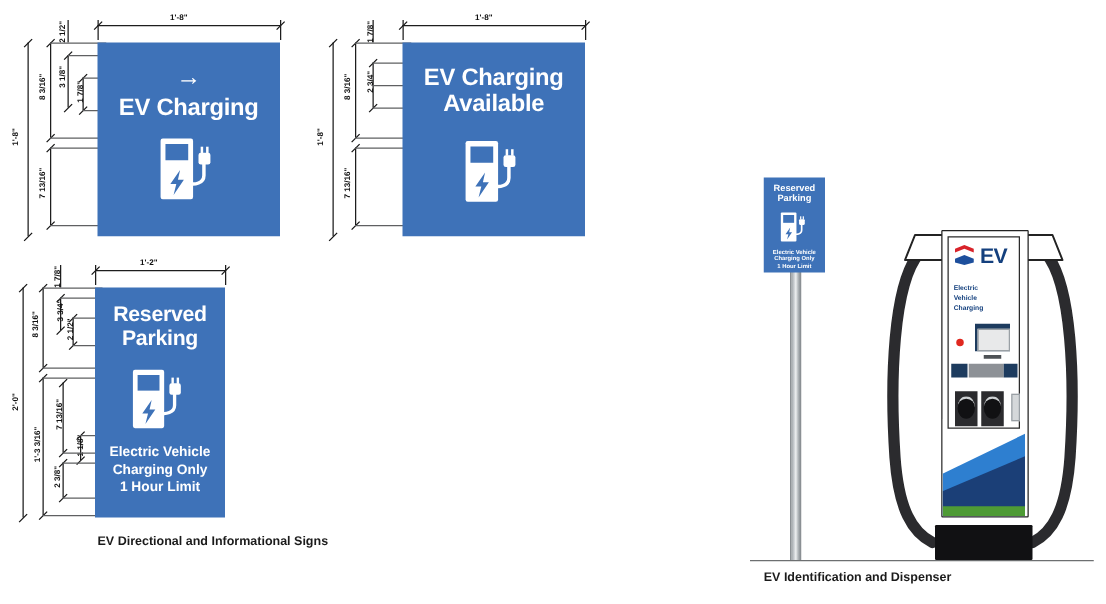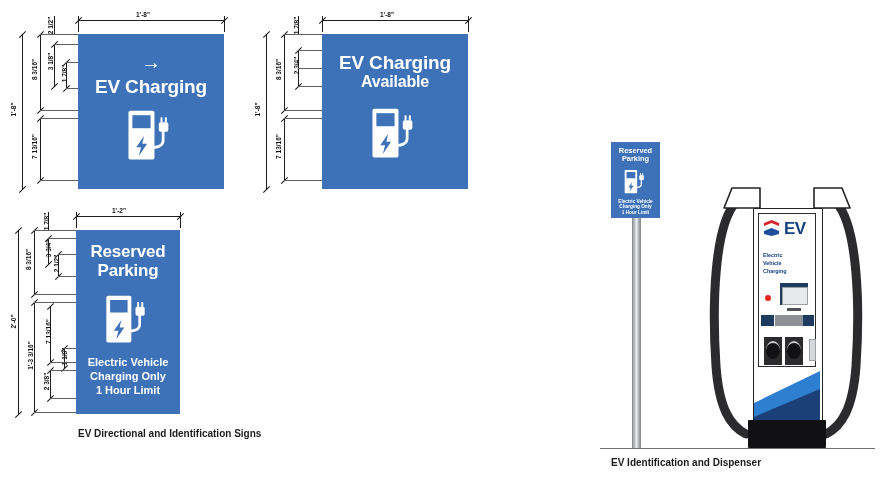--- a/index.html
+++ b/index.html
@@ -264,21 +264,21 @@
     <div class="ext" style="left:284px; top:34px; width:45px;"></div>
     <div class="ext" style="left:298px; top:50px; width:31px;"></div>
     <div class="ext" style="left:298px; top:68px; width:31px;"></div>
     <div class="ext" style="left:298px; top:86px; width:31px;"></div>
     <div class="ext" style="left:284px; top:110px; width:45px;"></div>
     <div class="ext" style="left:284px; top:118px; width:45px;"></div>
     <div class="ext" style="left:284px; top:180px; width:45px;"></div>
 
     <div class="sign" style="left:322px; top:34px; width:146px; height:155px;">
       <div class="sign-heading" style="font-size:19px; margin-top:18px;">EV Charging</div>
-      <div class="sign-heading" style="font-size:16px;">Available</div>
+      <div class="sign-heading" style="font-size:19px;">Available</div>
       <svg class="pump" viewBox="0 0 60 62" width="52" height="54" style="margin-top:16px;">
         <rect x="4" y="2" width="30" height="56" rx="2" fill="#ffffff"></rect>
         <rect x="8.5" y="7" width="21" height="15" fill="#3e72b8"></rect>
         <path d="M22 31 L13 44 L18.5 44 L16 54 L25.5 40 L20 40 Z" fill="#3e72b8"></path>
         <path d="M34 44 C34 44 44 44 44 36 L44 24" stroke="#ffffff" stroke-width="3.2" fill="none" stroke-linecap="round"></path>
         <rect x="39" y="15" width="11" height="11" rx="2.2" fill="#ffffff"></rect>
         <rect x="41" y="9.5" width="2.3" height="6" fill="#ffffff"></rect>
         <rect x="46" y="9.5" width="2.3" height="6" fill="#ffffff"></rect>
       </svg>
     </div>
@@ -359,21 +359,21 @@
         <rect x="39" y="15" width="11" height="11" rx="2.2" fill="#ffffff"></rect>
         <rect x="41" y="9.5" width="2.3" height="6" fill="#ffffff"></rect>
         <rect x="46" y="9.5" width="2.3" height="6" fill="#ffffff"></rect>
       </svg>
       <div class="sign-sub" style="font-size:11px; margin-top:10px;">Electric Vehicle</div>
       <div class="sign-sub" style="font-size:11px;">Charging Only</div>
       <div class="sign-sub" style="font-size:11px;">1 Hour Limit</div>
     </div>
   </div>
 
-  <div class="caption" style="left:78px; top:428px;">EV Directional and Identification Signs</div>
+  <div class="caption" style="left:78px; top:428px;">EV Directional and Informational Signs</div>
 
   <div>
     <div class="pole-post" style="left:632px; top:212px; width:7px; height:236px;"></div>
     <div class="pole-sign" style="left:611px; top:142px; width:49px; height:76px;">
       <div class="pole-heading" style="margin-top:5px;">Reserved</div>
       <div class="pole-heading">Parking</div>
       <svg class="pump" viewBox="0 0 60 62" width="25" height="26" style="margin-top:5px;">
         <rect x="4" y="2" width="30" height="56" rx="2" fill="#ffffff"></rect>
         <rect x="8.5" y="7" width="21" height="15" fill="#3e72b8"></rect>
         <path d="M22 31 L13 44 L18.5 44 L16 54 L25.5 40 L20 40 Z" fill="#3e72b8"></path>
@@ -395,21 +395,21 @@
     <svg style="position:absolute; left:706px; top:186px;" width="160" height="262" viewBox="0 0 160 262">
       <path d="M30 16 C8 40 6 120 10 180 C13 222 24 240 40 248" stroke="#2b2b2e" stroke-width="9" fill="none" stroke-linecap="round"></path>
       <path d="M130 16 C152 40 154 120 150 180 C147 222 136 240 120 248" stroke="#2b2b2e" stroke-width="9" fill="none" stroke-linecap="round"></path>
     </svg>
 
     <svg style="position:absolute; left:722px; top:182px;" width="130" height="28" viewBox="0 0 130 28">
       <path d="M2 26 L10 6 L38 6 L38 26 Z" fill="#ffffff" stroke="#232323" stroke-width="1.6" stroke-linejoin="round"></path>
       <path d="M128 26 L120 6 L92 6 L92 26 Z" fill="#ffffff" stroke="#232323" stroke-width="1.6" stroke-linejoin="round"></path>
     </svg>
 
-    <div class="disp-body" style="left:753px; top:208px; width:68px; height:228px;">
+    <div class="disp-body" style="left:753px; top:184px; width:68px; height:228px;">
 
       <svg style="position:absolute; left:0; bottom:0;" width="66" height="78" viewBox="0 0 66 78">
         <rect x="0" y="0" width="66" height="78" fill="#ffffff"></rect>
         <path d="M0 44 L66 12 L66 78 L0 78 Z" fill="#2e7fd0"></path>
         <path d="M0 58 L66 30 L66 78 L0 78 Z" fill="#1b3f77"></path>
         <rect x="0" y="70" width="66" height="8" fill="#4e9b35"></rect>
       </svg>
 
       <div class="disp-inner-frame" style="left:4px; top:4px; width:56px; height:152px; background:#ffffff;"></div>
 

